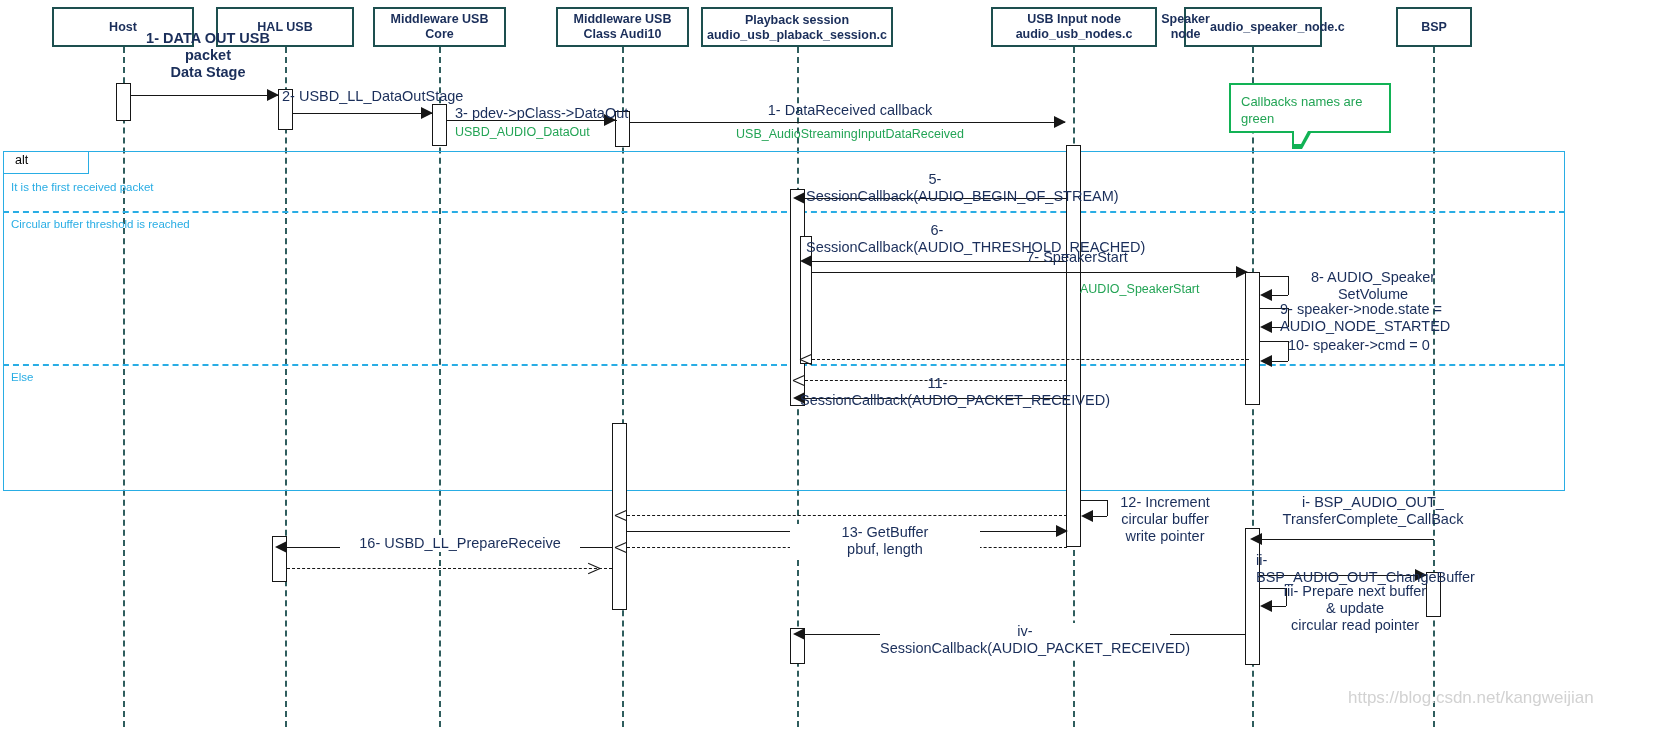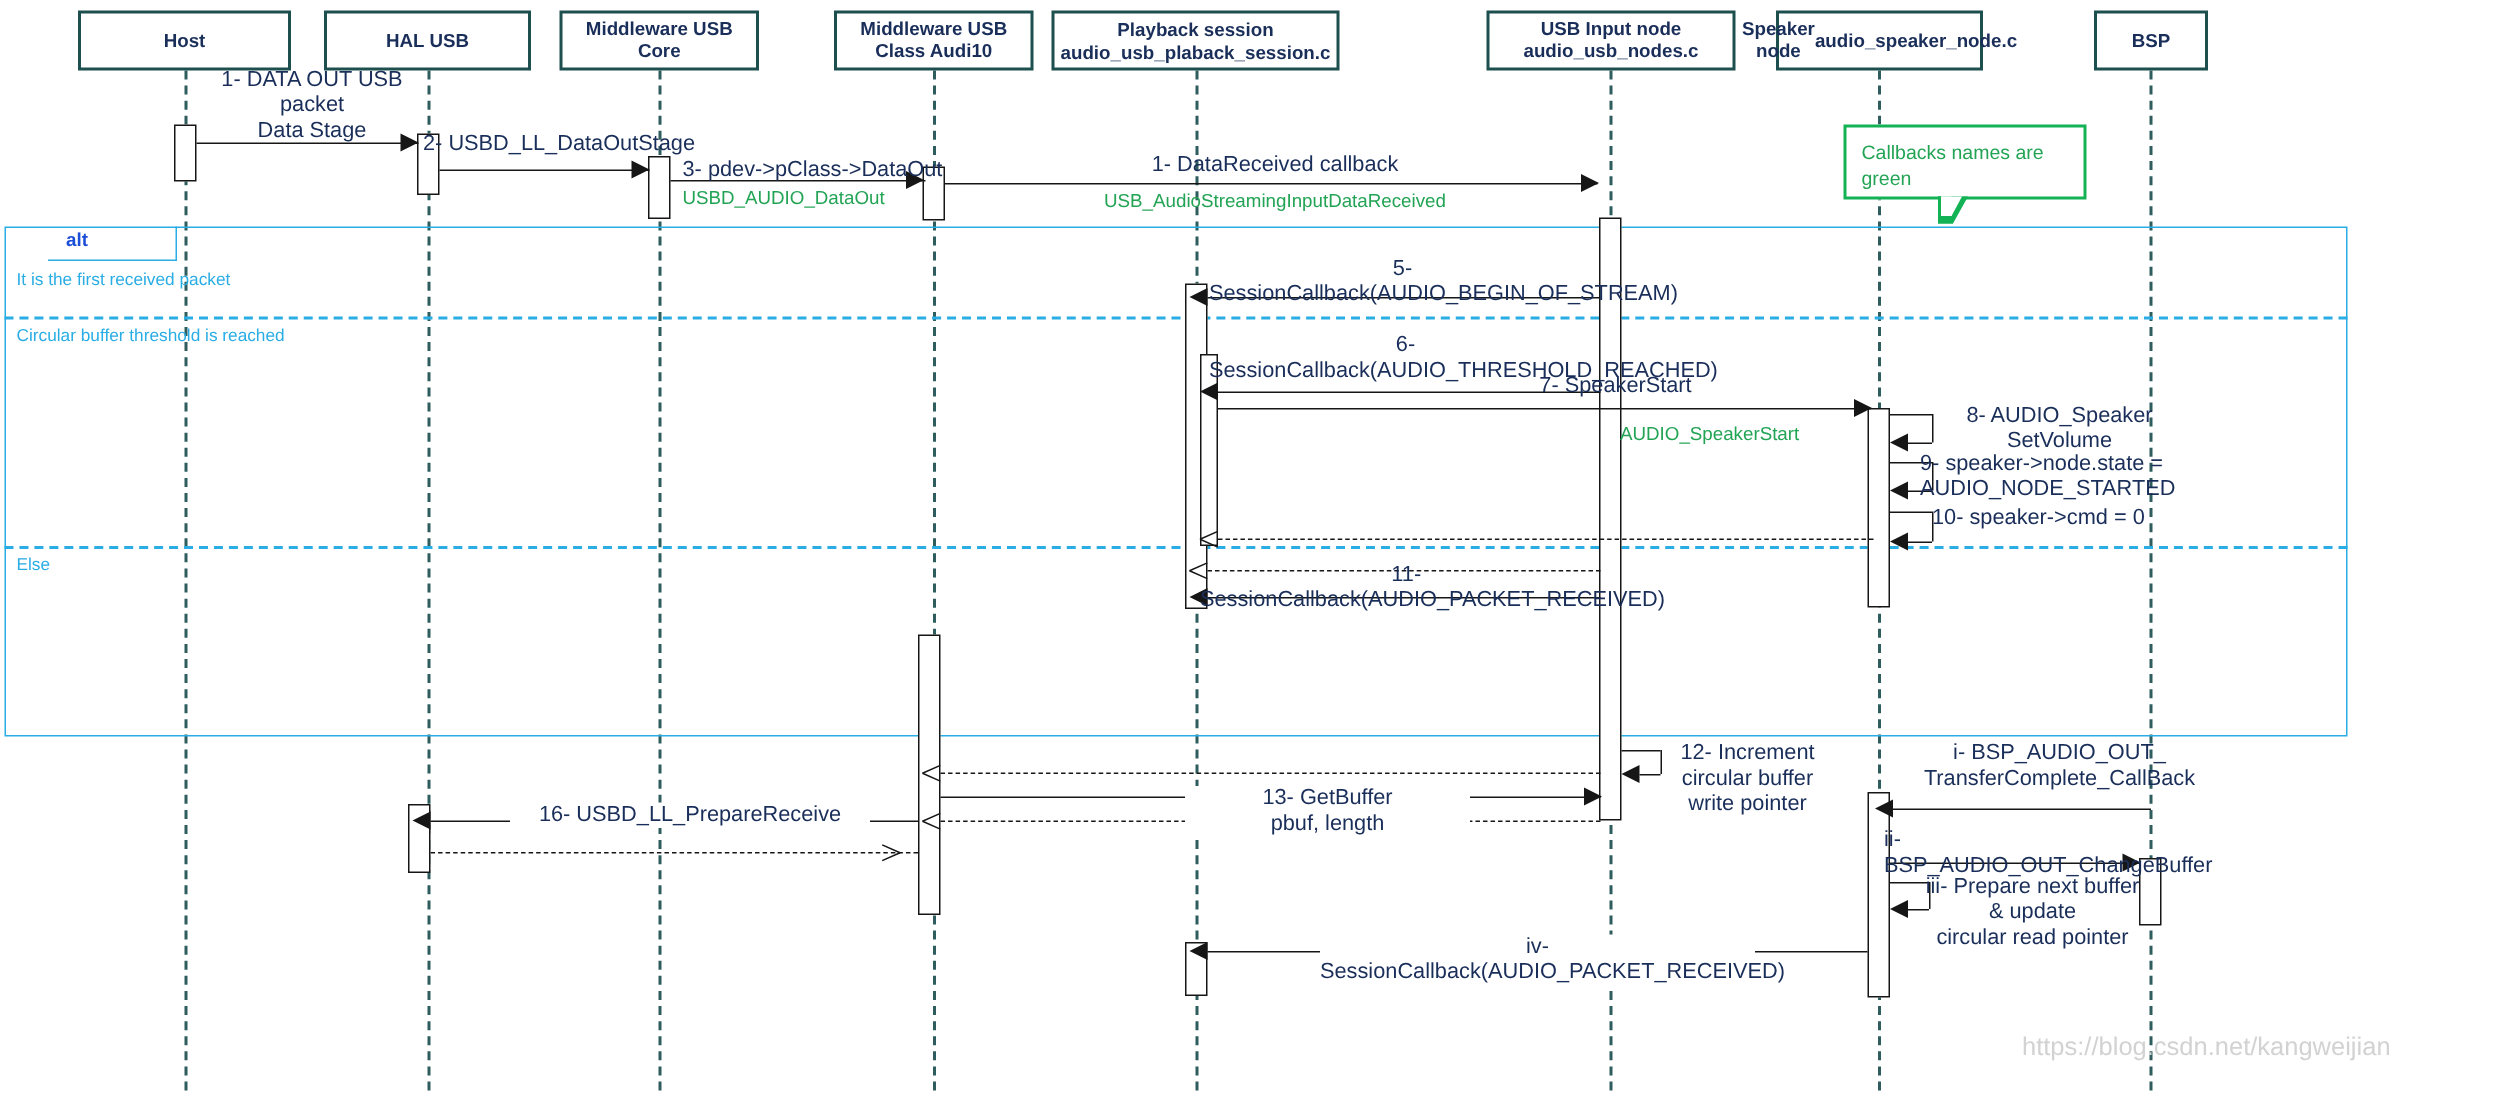--- a/index.html
+++ b/index.html
@@ -130,27 +130,26 @@
     box-sizing: border-box;
     border: 1.8px solid #29ade4;
     background: transparent;
     z-index: 1;
   }
   .alt-tag {
     position: absolute;
     box-sizing: border-box;
     border-right: 1.8px solid #29ade4;
     border-bottom: 1.8px solid #29ade4;
-    color: #1d4ed8;
+    color: #000000;
     font-size: 12.5px;
-    font-weight: bold;
+    font-weight: normal;
     padding: 2px 0 0 12px;
     z-index: 3;
     background: transparent;
-    margin-left: 29px;
   }
   .alt-divider {
     position: absolute;
     height: 0;
     border-top: 2.2px dashed #29ade4;
     z-index: 2;
   }
   .alt-guard {
     position: absolute;
     color: #29ade4;
@@ -276,21 +275,21 @@
   <div class="activation" style="left:1066px; top:145px; width:15px; height:402px;"></div>
 
   <div class="activation" style="left:1245px; top:272px; width:15px; height:133px;"></div>
 
   <div class="activation" style="left:1245px; top:528px; width:15px; height:137px;"></div>
 
   <div class="activation" style="left:1426px; top:572px; width:15px; height:45px;"></div>
 
   <div class="msg-line" style="left:131px; top:95px; width:148px;"></div>
   <div class="arrow solid-right" style="left:267px; top:89px;"></div>
-  <div class="msg-label" style="left:125px; top:45px; width:166px;">1- DATA OUT USB packet
+  <div class="msg-label" style="left:125px; top:30px; width:166px;font-weight:bold;">1- DATA OUT USB packet
 Data Stage</div>
 
   <div class="msg-line" style="left:293px; top:113px; width:140px;"></div>
   <div class="arrow solid-right" style="left:421px; top:107px;"></div>
   <div class="msg-label left" style="left:282px; top:88px; width:190px;">2- USBD_LL_DataOutStage</div>
 
   <div class="msg-line" style="left:447px; top:120px; width:170px;"></div>
   <div class="arrow solid-right" style="left:604px; top:114px;"></div>
   <div class="msg-label left" style="left:455px; top:105px; width:200px;">3- pdev-&gt;pClass-&gt;DataOut</div>
   <div class="msg-label left green" style="left:455px; top:124px; width:200px;">USBD_AUDIO_DataOut</div>

